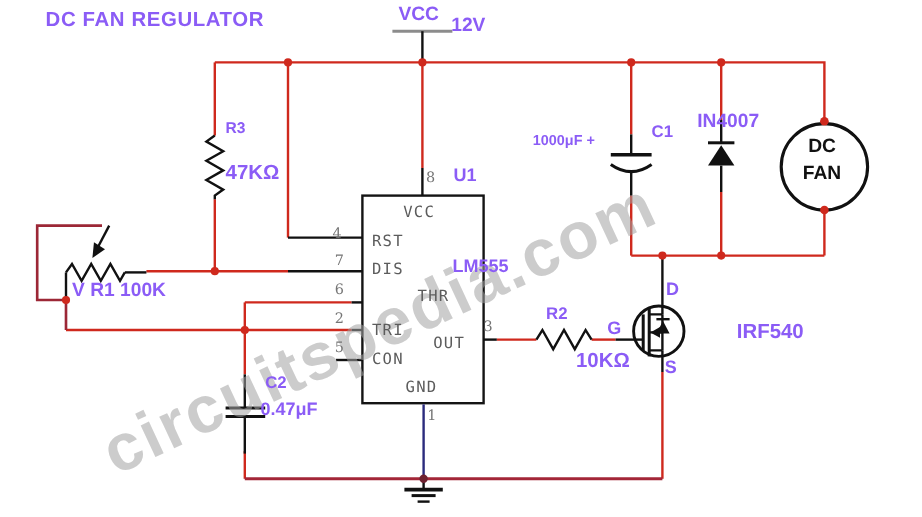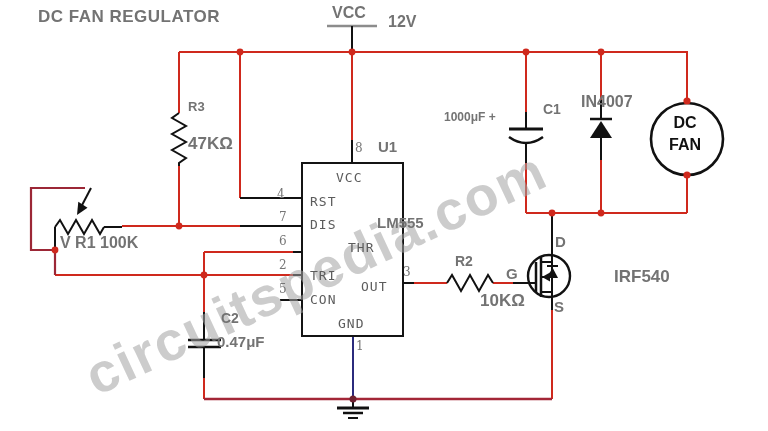--- a/index.html
+++ b/index.html
@@ -1,19 +1,19 @@
 <!DOCTYPE html>
 <html><head>
 <meta charset="utf-8">
 <style>
   html,body{margin:0;padding:0;background:#ffffff;}
   .canvas{position:relative;width:768px;height:431px;background:#ffffff;overflow:hidden;
           font-family:"Liberation Sans",sans-serif;}
   svg{position:absolute;left:0;top:0;}
-  .lbl{position:absolute;font-weight:bold;color:#737373;white-space:nowrap;line-height:1.1;}
+  .lbl{position:absolute;font-weight:bold;color:#8b5cf6;white-space:nowrap;line-height:1.1;}
   .icpin{position:absolute;font-family:"DejaVu Sans Mono","Liberation Mono",monospace;
          font-weight:normal;color:#5c5c5c;font-size:13px;letter-spacing:1px;white-space:nowrap;}
   .pinnum{position:absolute;font-family:"DejaVu Serif","Liberation Serif",serif;
           font-weight:normal;color:#757575;font-size:12px;white-space:nowrap;}
   .watermark{position:absolute;left:75px;top:350px;transform-origin:0 0;transform:rotate(-25deg);
              font-size:55px;font-weight:bold;color:#a3a3a3;opacity:0.55;letter-spacing:2px;
              white-space:nowrap;pointer-events:none;}
   .fanlabel{position:absolute;left:651px;top:112px;width:68px;text-align:center;
             font-weight:bold;font-size:16px;line-height:22px;color:#111;}
 </style>
@@ -148,21 +148,21 @@
       <circle cx="204" cy="275" r="3.4"></circle>
       <circle cx="353" cy="399" r="3.5" fill="#6e2130"></circle>
     </g>
   </svg>
 
   <div class="watermark">circuitspedia.com</div>
 
   <div class="lbl" style="left:38px;top:8px;font-size:17px;letter-spacing:0.5px;">DC FAN REGULATOR</div>
 
   <div class="lbl" style="left:332px;top:4px;font-size:16px;">VCC</div>
-  <div class="lbl" style="left:388px;top:13px;font-size:16px;">12V</div>
+  <div class="lbl" style="left:376px;top:13px;font-size:16px;">12V</div>
 
   <div class="lbl" style="left:188px;top:100px;font-size:13px;">R3</div>
   <div class="lbl" style="left:188px;top:135px;font-size:17px;">47KΩ</div>
 
   <div class="lbl" style="left:60px;top:234px;font-size:16px;">V R1 100K</div>
 
   <div class="lbl" style="left:221px;top:311px;font-size:14px;">C2</div>
   <div class="lbl" style="left:217px;top:334px;font-size:15px;">0.47μF</div>
 
   <div class="lbl" style="left:444px;top:111px;font-size:12px;">

